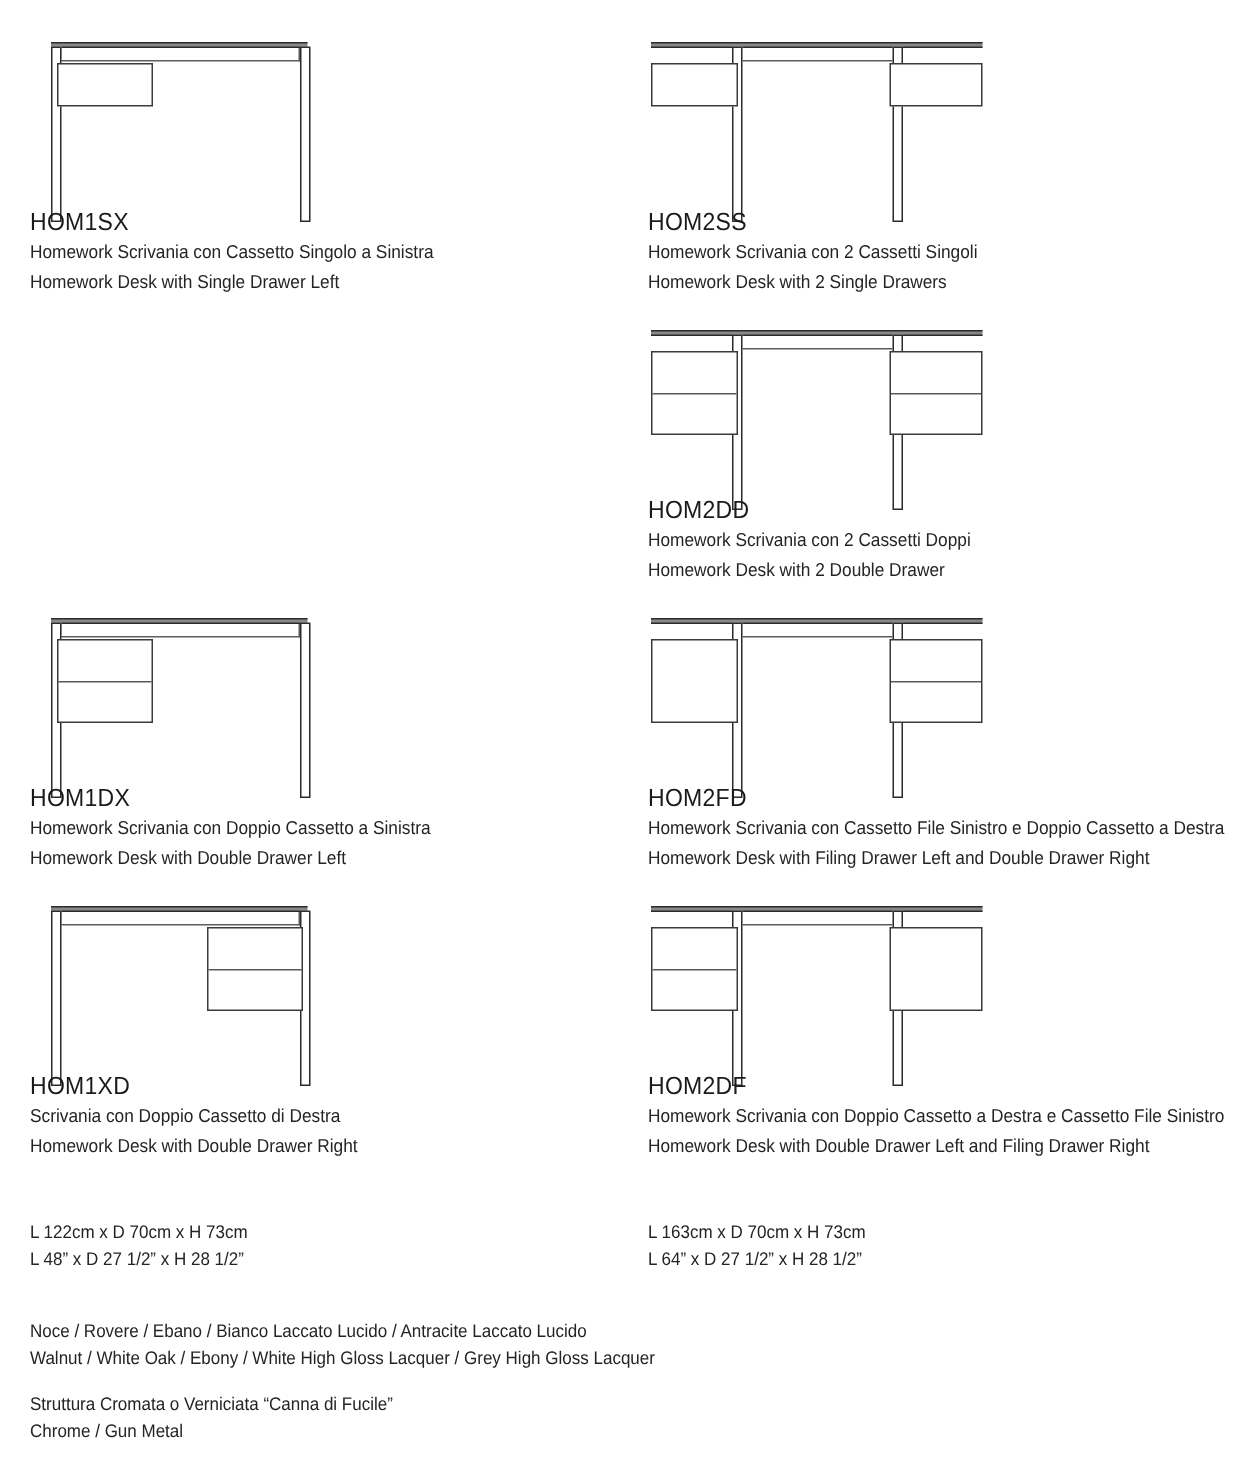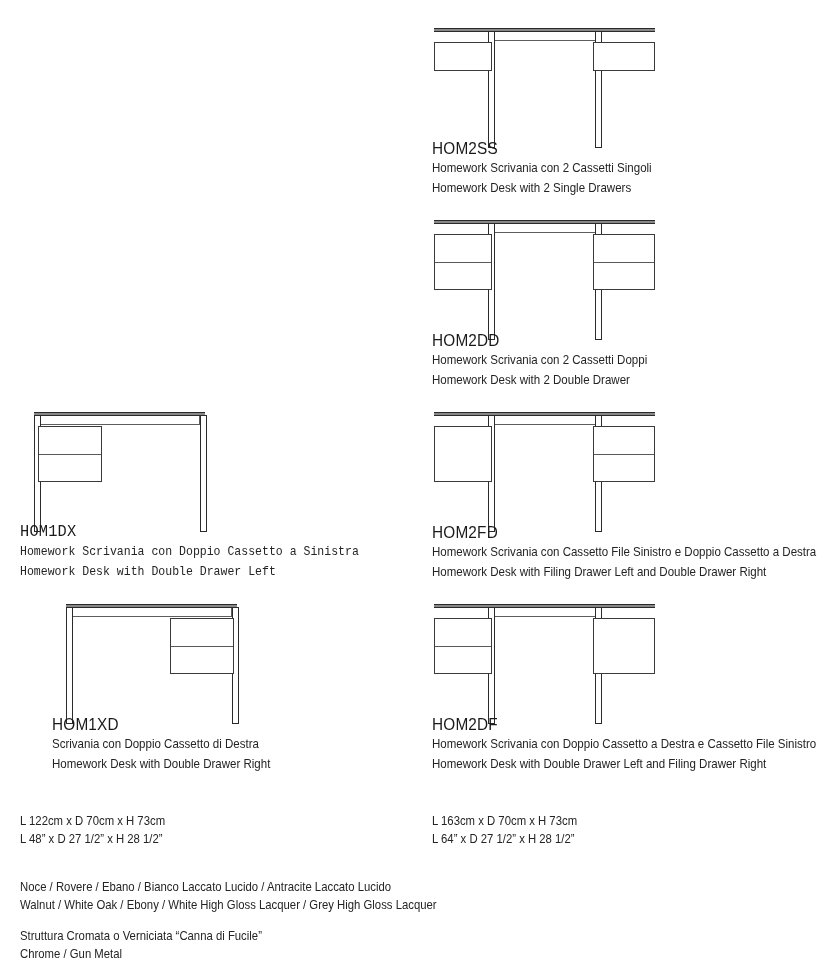--- a/index.html
+++ b/index.html
@@ -116,20 +116,34 @@
     transform: scaleX(0.93);
     transform-origin: left center;
   }
   .materials .blockgap { height: 13px; }
 </style>
 </head>
 <body>
 
 <div class="sheet">
 
+  <div class="product col-left" style="top:18px;">
+    <div class="drawing">
+      <div class="draw-inner">
+        <div class="top-slab" style="left:14px; top:10px; width:171px;"></div>
+        <div class="apron" style="left:20px; top:14px; width:158px;"></div>
+        <div class="leg" style="left:14px; top:13px; height:115px;"></div>
+        <div class="leg" style="left:180px; top:13px; height:115px;"></div>
+        <div class="drawer" style="left:18px; top:24px; width:64px; height:29px;"></div>
+      </div>
+    </div>
+    <p class="code">HOM1SX</p>
+    <p class="desc">Homework Scrivania con Cassetto Singolo a Sinistra</p>
+    <p class="desc">Homework Desk with Single Drawer Left</p>
+  </div>
 
   <div class="product col-right" style="top:18px;">
     <div class="drawing">
       <div class="draw-inner">
         <div class="top-slab" style="left:2px; top:10px; width:221px;"></div>
         <div class="apron" style="left:58px; top:14px; width:109px;"></div>
         <div class="leg" style="left:56px; top:13px; height:115px;"></div>
         <div class="leg" style="left:163px; top:13px; height:115px;"></div>
         <div class="drawer" style="left:2px; top:24px; width:58px; height:29px;"></div>
         <div class="drawer" style="left:161px; top:24px; width:62px; height:29px;"></div>
@@ -154,21 +168,21 @@
         <div class="drawer" style="left:161px; top:24px; width:62px; height:56px;">
           <div class="divider" style="top:27px;"></div>
         </div>
       </div>
     </div>
     <p class="code">HOM2DD</p>
     <p class="desc">Homework Scrivania con 2 Cassetti Doppi</p>
     <p class="desc">Homework Desk with 2 Double Drawer</p>
   </div>
 
-  <div class="product col-left" style="top:402px;font-family:Liberation Mono, monospace;">
+  <div class="product col-left" style="top:402px;">
     <div class="drawing">
       <div class="draw-inner">
         <div class="top-slab" style="left:14px; top:10px; width:171px;"></div>
         <div class="apron" style="left:20px; top:14px; width:158px;"></div>
         <div class="leg" style="left:14px; top:13px; height:115px;"></div>
         <div class="leg" style="left:180px; top:13px; height:115px;"></div>
         <div class="drawer" style="left:18px; top:24px; width:64px; height:56px;">
           <div class="divider" style="top:27px;"></div>
         </div>
       </div>
@@ -189,21 +203,21 @@
         <div class="drawer" style="left:161px; top:24px; width:62px; height:56px;">
           <div class="divider" style="top:27px;"></div>
         </div>
       </div>
     </div>
     <p class="code">HOM2FD</p>
     <p class="desc">Homework Scrivania con Cassetto File Sinistro e Doppio Cassetto a Destra</p>
     <p class="desc">Homework Desk with Filing Drawer Left and Double Drawer Right</p>
   </div>
 
-  <div class="product col-left" style="top:594px;margin-left:32px;">
+  <div class="product col-left" style="top:594px;">
     <div class="drawing">
       <div class="draw-inner">
         <div class="top-slab" style="left:14px; top:10px; width:171px;"></div>
         <div class="apron" style="left:20px; top:14px; width:158px;"></div>
         <div class="leg" style="left:14px; top:13px; height:115px;"></div>
         <div class="leg" style="left:180px; top:13px; height:115px;"></div>
         <div class="drawer" style="left:118px; top:24px; width:64px; height:56px;">
           <div class="divider" style="top:27px;"></div>
         </div>
       </div>

